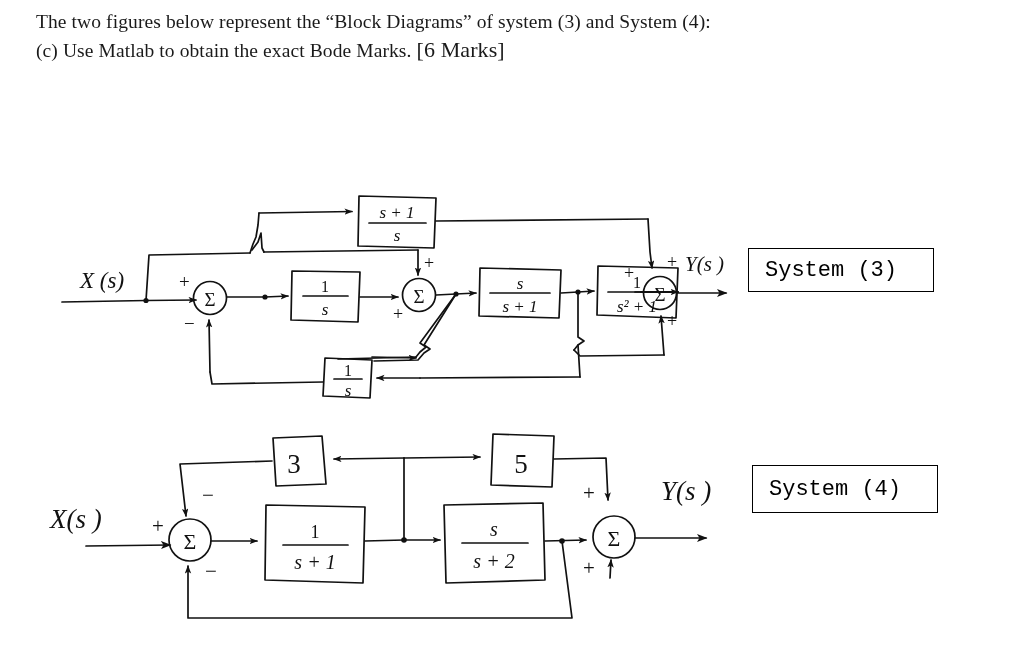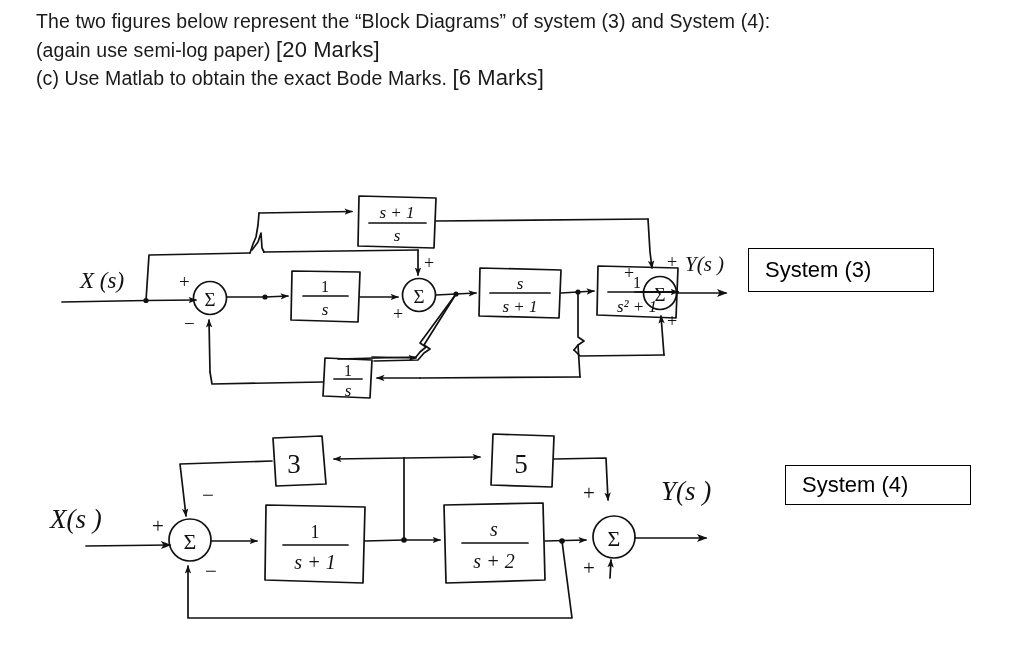--- a/index.html
+++ b/index.html
@@ -17,21 +17,21 @@
   }
 
   
   #question-text {
     position: absolute;
     left: 36px;
     top: 8px;
     width: 940px;
   }
   .q-line {
-    font-family: Liberation Sans, sans-serif;
+    font-family: Liberation Serif, serif;
     font-size: 19.5px;
     line-height: 27.5px;
     color: #1a1a1a;
     white-space: pre;
     letter-spacing: 0.1px;
   }
   .q-line .marks {
     font-size: 22px;
   }
 
@@ -48,33 +48,32 @@
 
   
   .sys-box {
     position: absolute;
     border: 1.6px solid #000;
     background: #fff;
     box-sizing: border-box;
     display: flex;
     align-items: center;
     padding-left: 16px;
-    font-family: Liberation Sans, sans-serif;
+    font-family: Liberation Mono, monospace;
     font-size: 22px;
     color: #000;
   }
   #sys-box-3 { left: 748px; top: 248px; width: 186px; height: 44px; }
-  #sys-box-4 { left: 785px; top: 465px; width: 186px; height: 40px; }
+  #sys-box-4 { left: 752px; top: 465px; width: 186px; height: 48px; }
 </style>
 </head>
 <body>
 
 <div id="question-text">
   <div class="q-line">The two figures below represent the “Block Diagrams” of system (3) and System (4):</div>
-  <div class="q-line"><span>(again use semi-log paper) </span><span class="marks">[20 Marks]</span></div>
   <div class="q-line"><span>(c) Use Matlab to obtain the exact Bode Marks. </span><span class="marks">[6 Marks]</span></div>
 </div>
 
 <div class="sys-box" id="sys-box-3">
   <span>System (3)</span>
 </div>
 <div class="sys-box" id="sys-box-4">
   <span>System (4)</span>
 </div>
 

